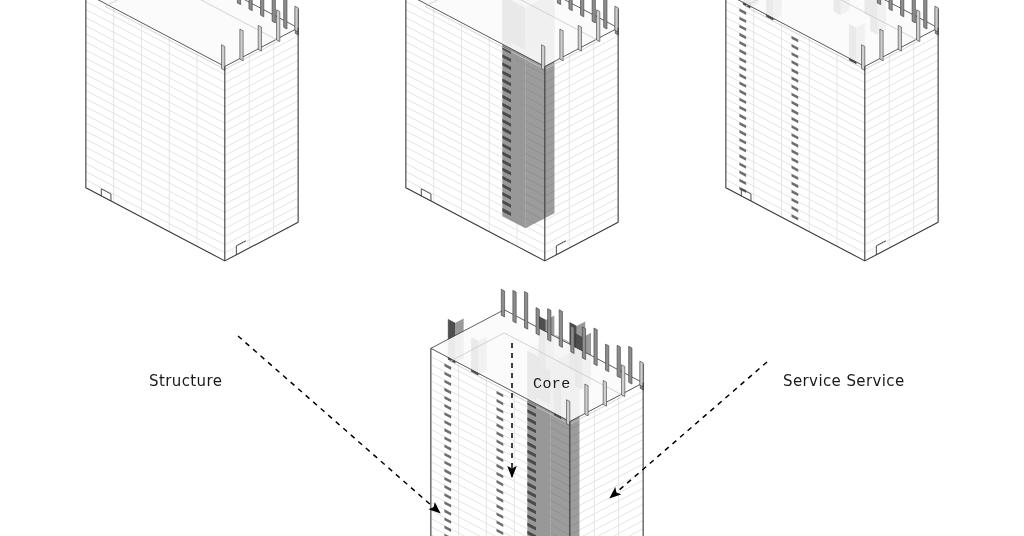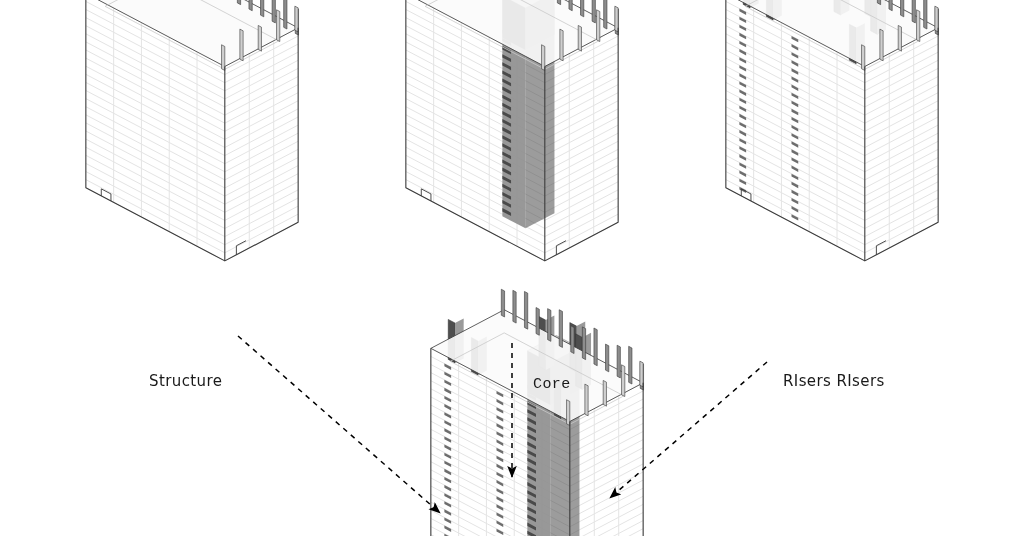--- a/index.html
+++ b/index.html
@@ -509,15 +509,15 @@
           <line x1="512" y1="343" x2="512" y2="477" stroke="#000000" stroke-width="1.5" stroke-dasharray="5 5" marker-end="url(#arrowhead)"></line>
           <line x1="767" y1="362" x2="610" y2="498" stroke="#000000" stroke-width="1.5" stroke-dasharray="5 5" marker-end="url(#arrowhead)"></line>
         </g>
     </g>
   </svg>
 
   <div class="tower-label" id="label-structure">Structure</div>
 
   <div class="tower-label" id="label-core">Core</div>
 
-  <div class="tower-label" id="label-risers">RIsers RIsers</div>
+  <div class="tower-label" id="label-risers">Service Service</div>
 
 </div>
 
 </body></html>

